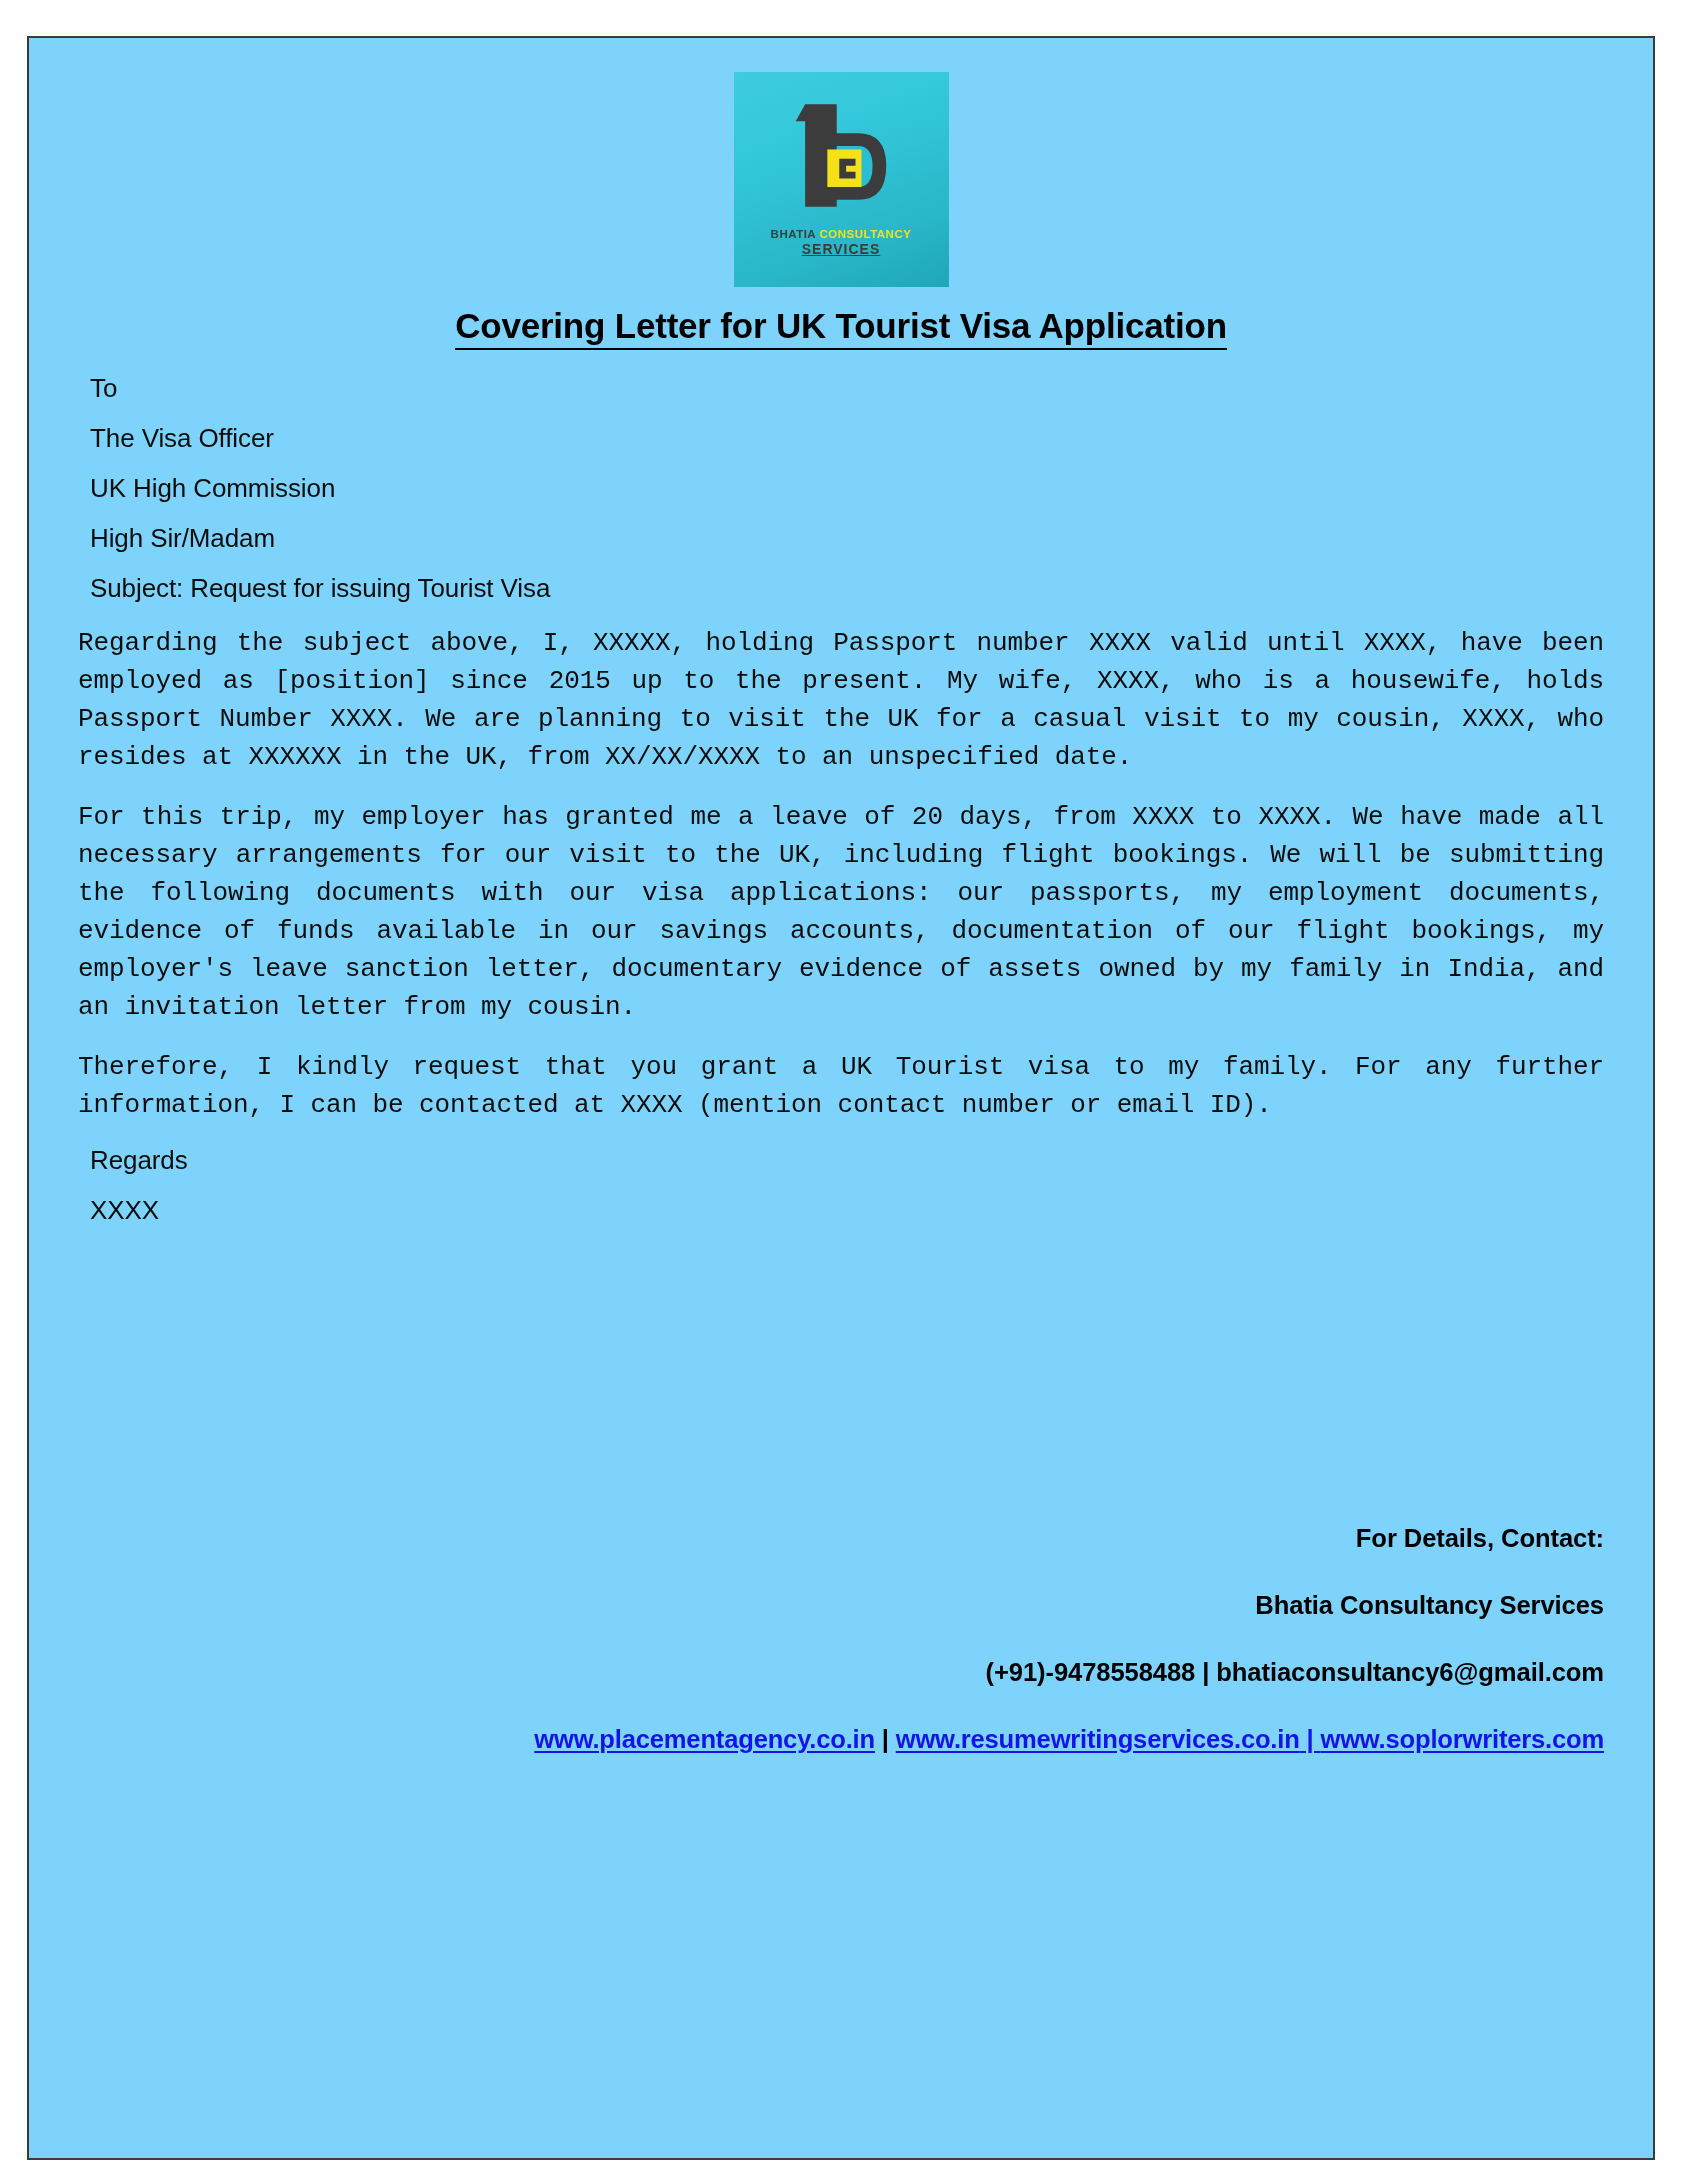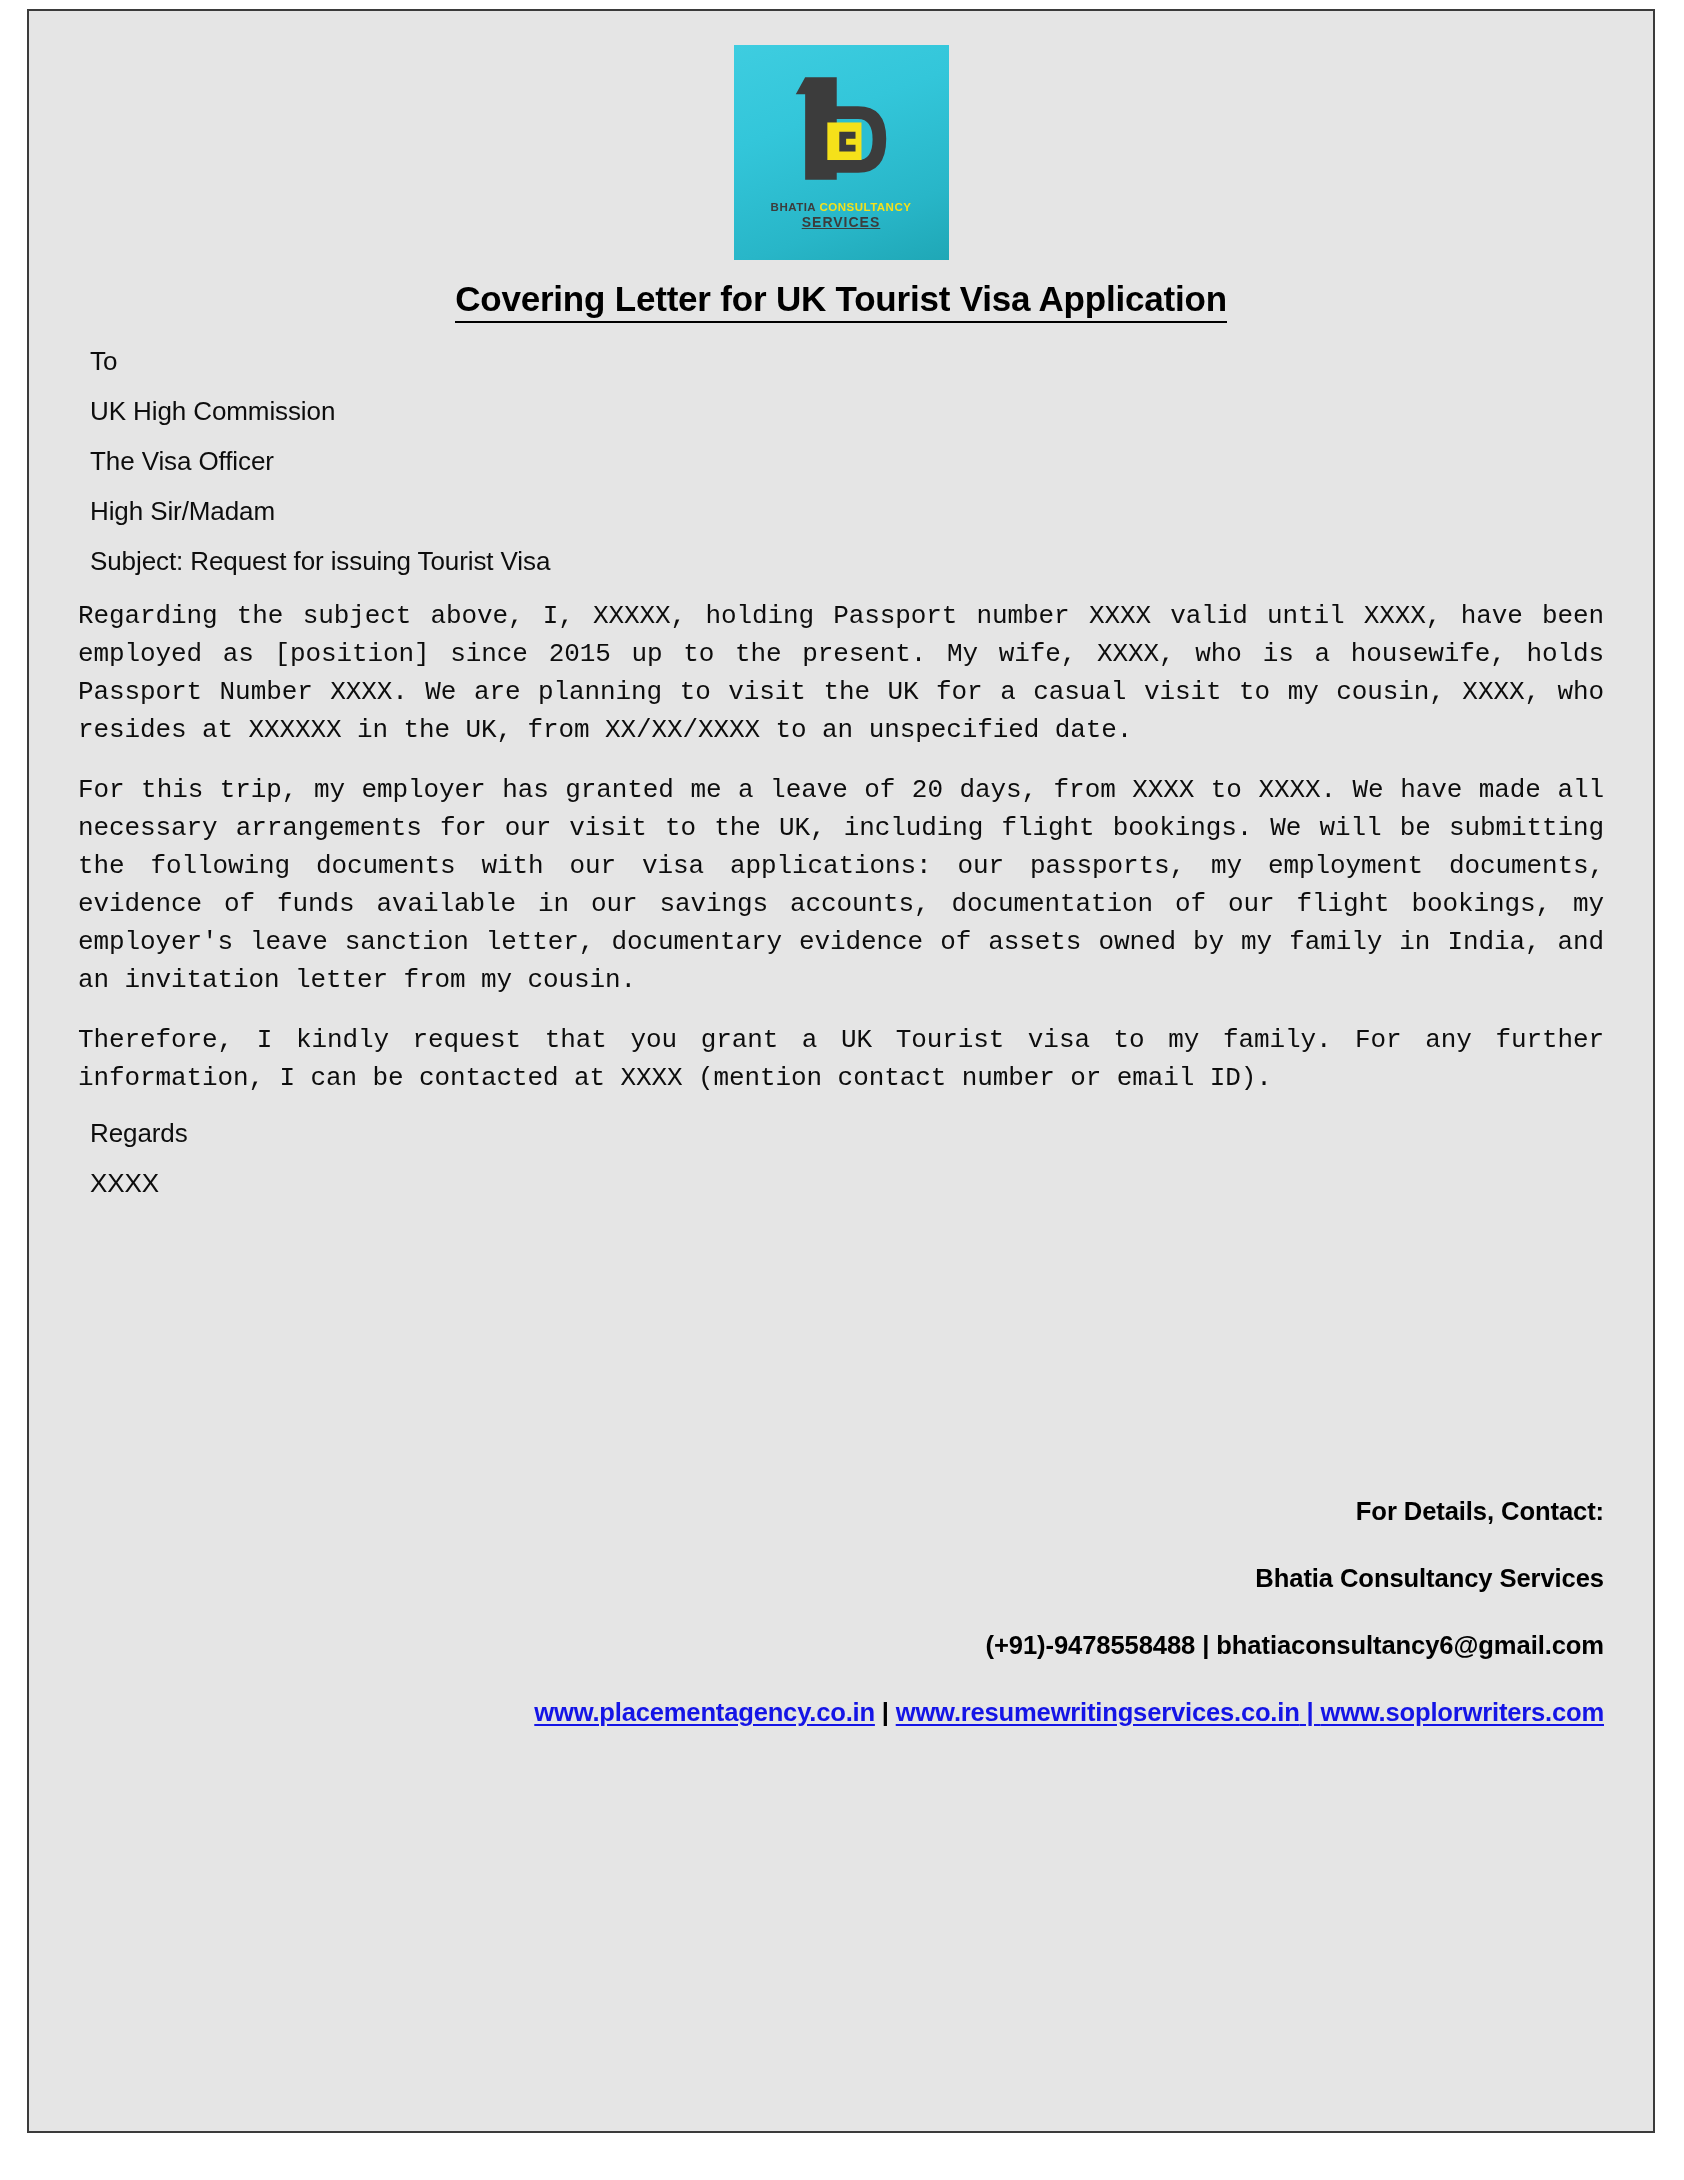--- a/index.html
+++ b/index.html
@@ -11,26 +11,26 @@
     width: 1685px;
     height: 2181px;
     font-family: "Liberation Sans", sans-serif;
     -webkit-font-smoothing: antialiased;
   }
 
   
   #page-frame {
     position: absolute;
     left: 27px;
-    top: 9px;
+    top: 36px;
     width: 1628px;
     height: 2124px;
     border: 2.6px solid #3b3b3b;
     box-sizing: border-box;
-    background: #e5e5e5;
+    background: #7dd3fc;
   }
 
   #page-inner {
     position: absolute;
     left: 0;
     top: 0;
     right: 0;
     bottom: 0;
     padding: 31px 49px 0 49px;
     box-sizing: border-box;
@@ -160,22 +160,22 @@
           <span>BHATIA </span><span class="hl">CONSULTANCY</span>
           <span class="ln2">SERVICES</span>
         </div>
       </div>
     </div>
 
     <h1 class="doc-title"><span>Covering Letter for UK Tourist Visa Application</span></h1>
 
     <div class="body-block">
       <p class="line">To</p>
+      <p class="line">The Visa Officer</p>
       <p class="line">UK High Commission</p>
-      <p class="line">The Visa Officer</p>
       <p class="line">High Sir/Madam</p>
       <p class="line">Subject: Request for issuing Tourist Visa</p>
 
       <p class="para">Regarding the subject above, I, XXXXX, holding Passport number XXXX valid until XXXX, have been employed as [position] since 2015 up to the present. My wife, XXXX, who is a housewife, holds Passport Number XXXX. We are planning to visit the UK for a casual visit to my cousin, XXXX, who resides at XXXXXX in the UK, from XX/XX/XXXX to an unspecified date.</p>
       <p class="para">For this trip, my employer has granted me a leave of 20 days, from XXXX to XXXX. We have made all necessary arrangements for our visit to the UK, including flight bookings. We will be submitting the following documents with our visa applications: our passports, my employment documents, evidence of funds available in our savings accounts, documentation of our flight bookings, my employer's leave sanction letter, documentary evidence of assets owned by my family in India, and an invitation letter from my cousin.</p>
       <p class="para">Therefore, I kindly request that you grant a UK Tourist visa to my family. For any further information, I can be contacted at XXXX (mention contact number or email ID).</p>
 
       <p class="line signoff">Regards</p>
       <p class="line">XXXX</p>
     </div>

